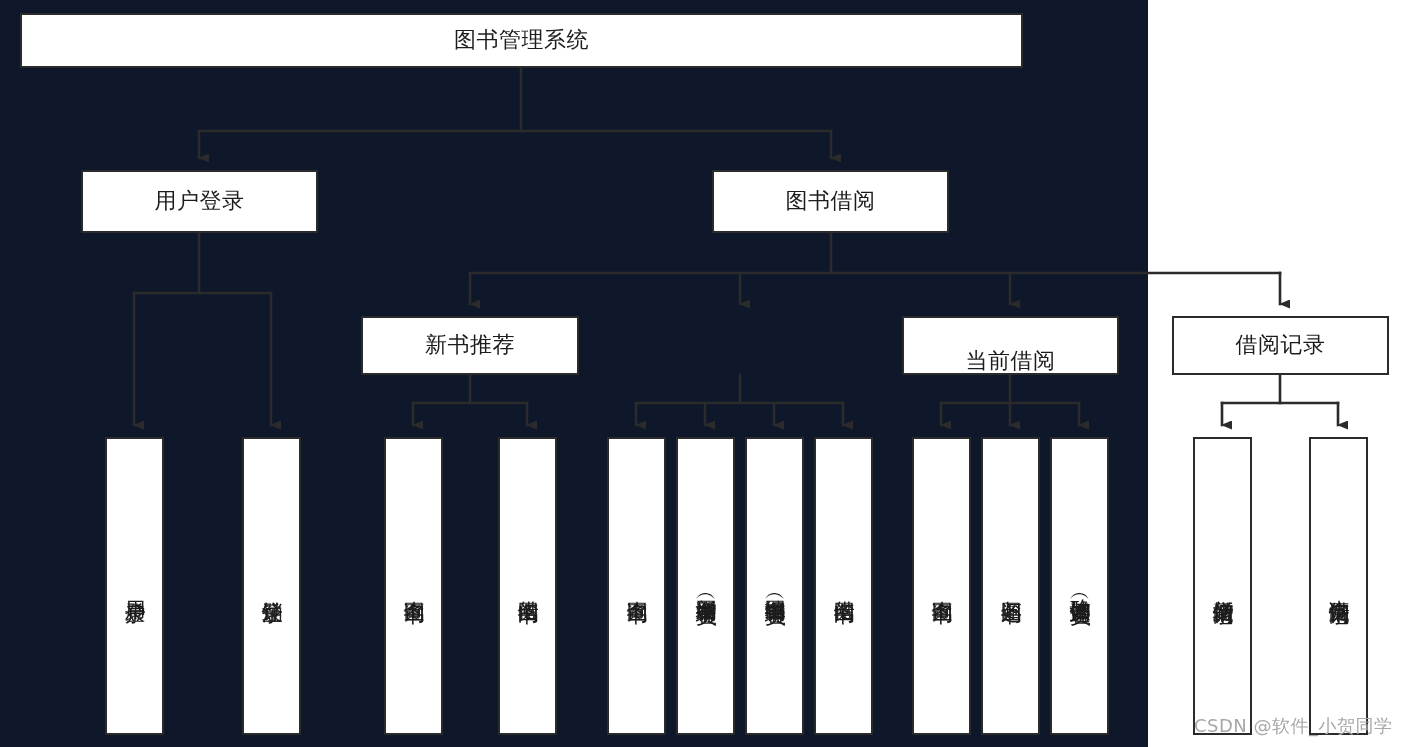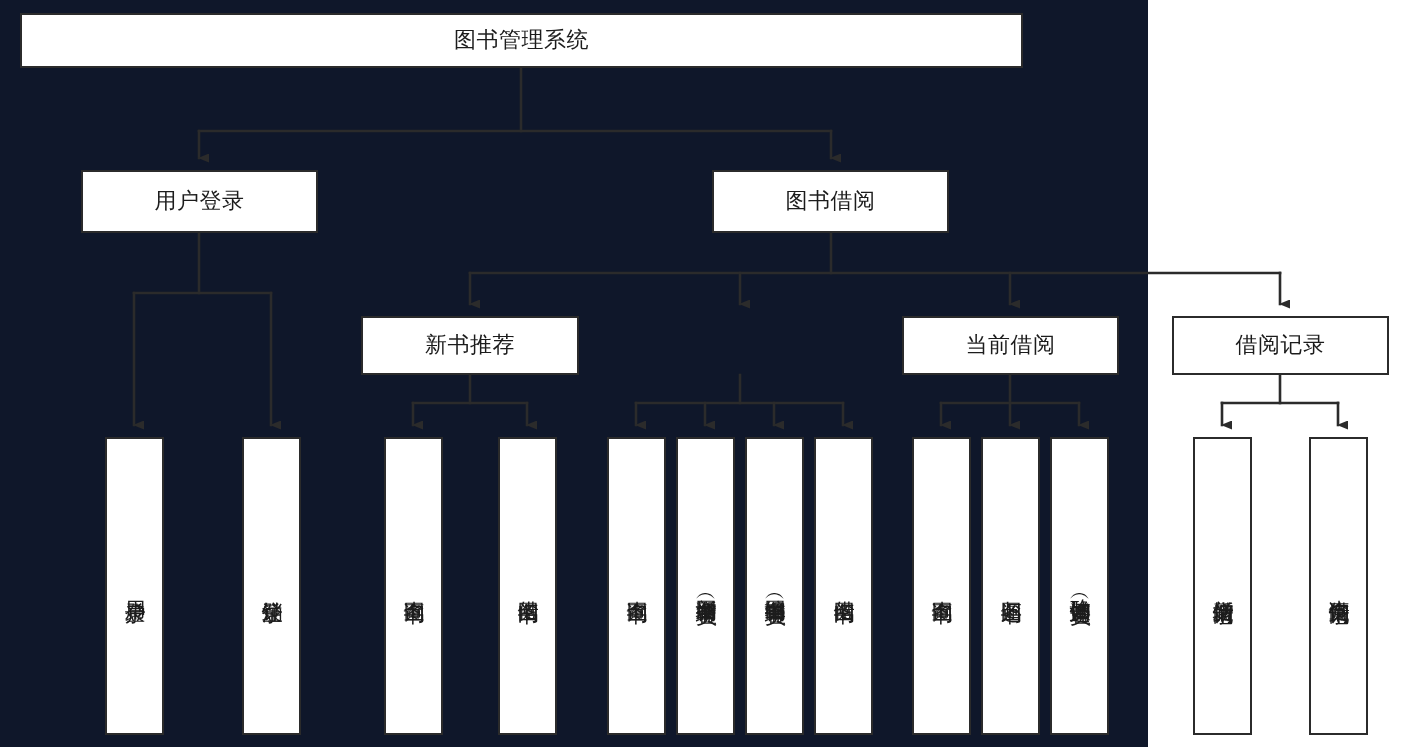--- a/index.html
+++ b/index.html
@@ -131,21 +131,21 @@
 
   <div class="node-box" style="left:712px; top:170px; width:237px; height:63px;">
     <span class="node-label-h">图书借阅</span>
   </div>
 
   <div class="node-box" style="left:361px; top:316px; width:218px; height:59px;align-items:center;">
     <span class="node-label-h">新书推荐</span>
   </div>
 
 
-  <div class="node-box" style="left:902px; top:316px; width:217px; height:59px;">
+  <div class="node-box" style="left:902px; top:316px; width:217px; height:59px;align-items:flex-end;">
     <span class="node-label-h">当前借阅</span>
   </div>
 
   <div class="node-box" style="left:1172px; top:316px; width:217px; height:59px;justify-content:center;">
     <span class="node-label-h">借阅记录</span>
   </div>
 
   <div class="node-box leaf" style="left:105px; top:437px; width:59px; height:298px;">
     <span class="node-label-v">用户登录</span>
   </div>
@@ -183,14 +183,15 @@
     <span class="node-label-v">确认归还（管理员）</span>
   </div>
 
   <div class="node-box leaf" style="left:1193px; top:437px; width:59px; height:298px;">
     <span class="node-label-v">新增借阅记录</span>
   </div>
   <div class="node-box leaf" style="left:1309px; top:437px; width:59px; height:298px;">
     <span class="node-label-v">查询借阅记录</span>
   </div>
 
+  <div class="watermark" style="left:1194px; top:714px;">CSDN @软件_小贺同学</div>
 
 </div>
 
 </body></html>

